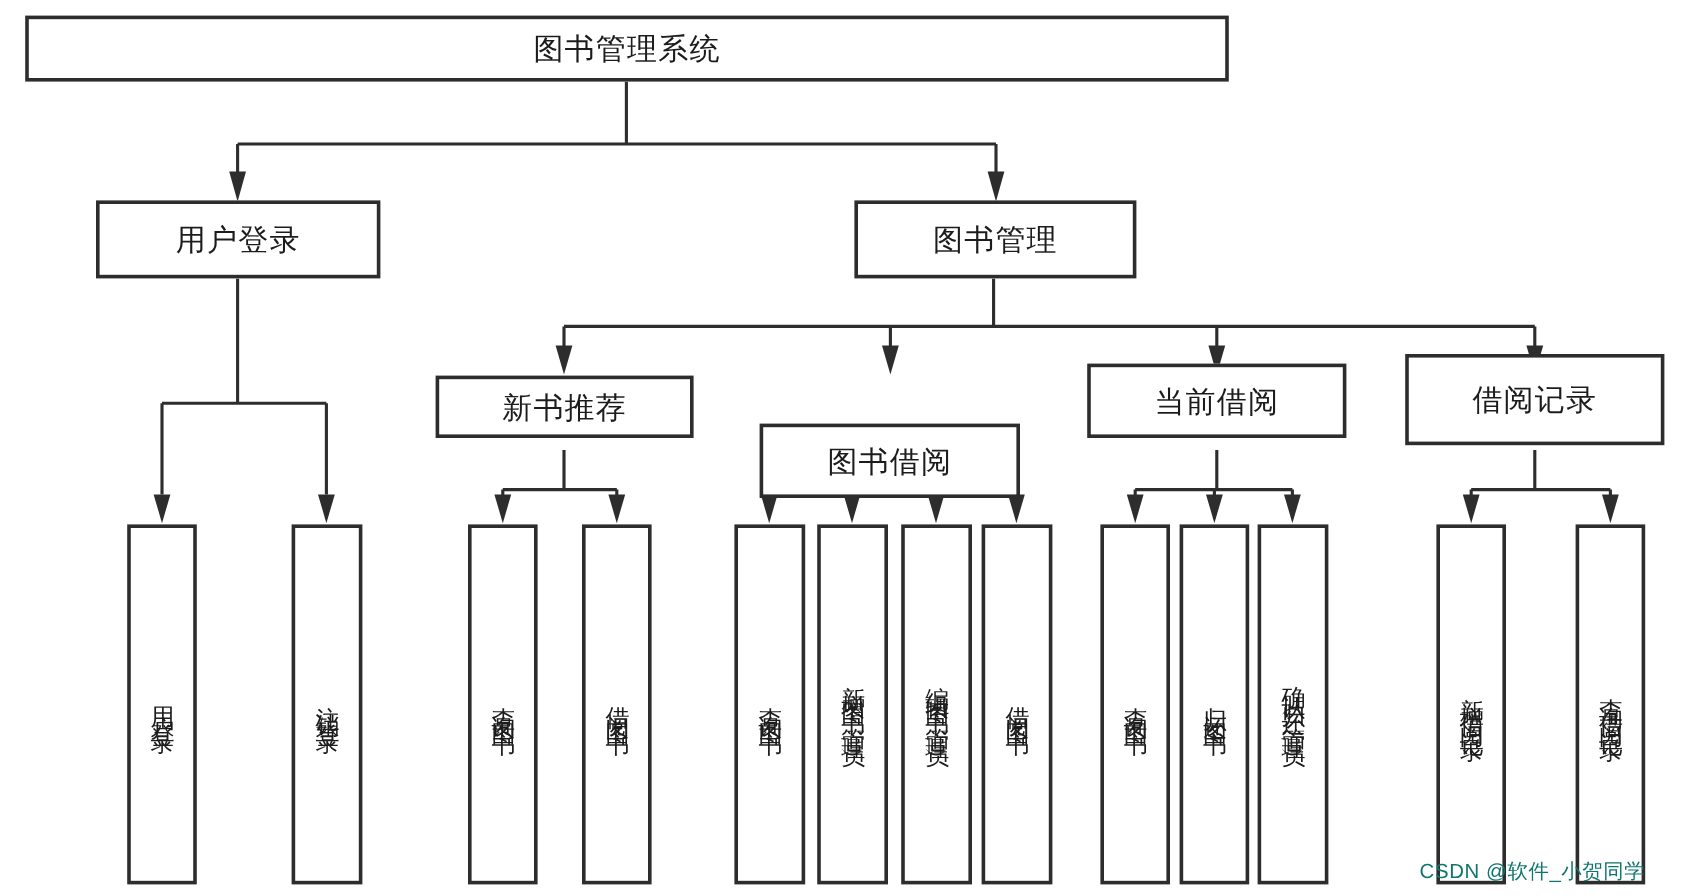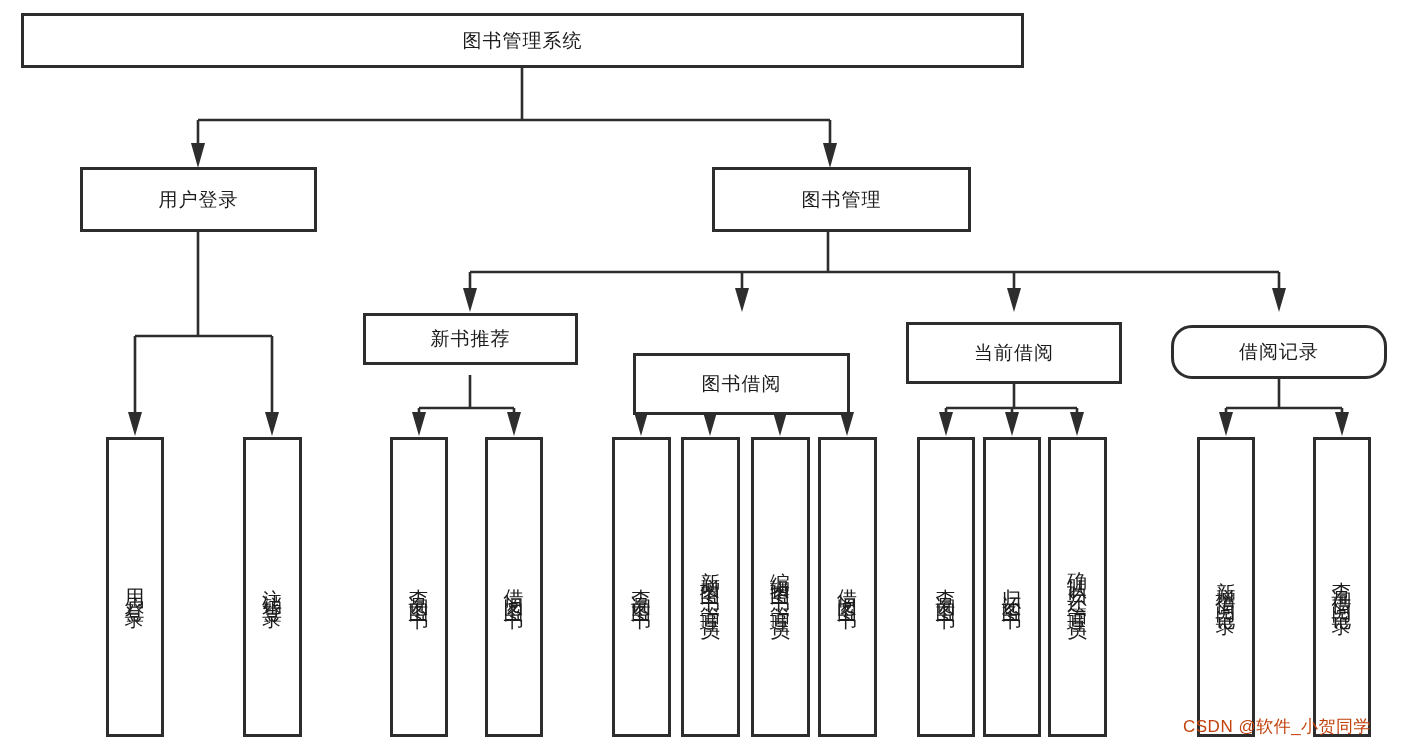--- a/index.html
+++ b/index.html
@@ -26,64 +26,64 @@
     position: absolute;
     box-sizing: border-box;
     border: 3px solid #2d2d2d;
     background: #ffffff;
     display: flex;
     align-items: center;
     justify-content: center;
     color: #1c1c1c;
   }
   .hbox {
-    font-size: 19px;
+    font-size: 25px;
     letter-spacing: 1px;
     white-space: nowrap;
   }
   .vbox {
     writing-mode: vertical-rl;
     text-orientation: mixed;
     font-size: 20px;
     line-height: 1;
     letter-spacing: 7px;
     top: 437px;
     height: 300px;
   }
   
   #n-root            { left: 21px;   top: 13px;  width: 1003px; height: 55px; }
   
   #n-user-login      { left: 80px;   top: 167px; width: 237px;  height: 65px; }
-  #n-book-mgmt       { left: 712px;  top: 167px; width: 259px;  height: 65px; }
+  #n-book-mgmt       { left: 712px;  top: 167px; width: 235px;  height: 65px; }
   
   #n-new-book-rec    { left: 363px;  top: 313px; width: 215px;  height: 52px; }
   #n-book-borrow     { left: 633px;  top: 313px; width: 217px;  height: 62px; margin-top: 40px; }
-  #n-current-borrow  { left: 906px;  top: 322px; width: 216px;  height: 62px; }
-  #n-borrow-records  { left: 1171px; top: 325px; width: 216px;  height: 54px; border-radius: 21px; }
+  #n-current-borrow  { left: 906px;  top: 303px; width: 216px;  height: 62px; }
+  #n-borrow-records  { left: 1171px; top: 295px; width: 216px;  height: 76px; }
   
   #n-leaf-user-login          { left: 106px;  width: 58px; }
   #n-leaf-logout              { left: 243px;  width: 59px; }
   #n-leaf-query-book-a        { left: 390px;  width: 58px; }
   #n-leaf-borrow-book-a       { left: 485px;  width: 58px; }
   #n-leaf-query-book-b        { left: 612px;  width: 59px; }
   #n-leaf-add-book            { left: 681px;  width: 59px; }
   #n-leaf-edit-book           { left: 751px;  width: 59px; }
   #n-leaf-borrow-book-b       { left: 818px;  width: 59px; }
   #n-leaf-query-book-c        { left: 917px;  width: 58px; }
   #n-leaf-return-book         { left: 983px;  width: 58px; }
   #n-leaf-confirm-return      { left: 1048px; width: 59px; }
   #n-leaf-add-borrow-record   { left: 1197px; width: 58px; }
   #n-leaf-query-borrow-record { left: 1313px; width: 58px; }
 
   .watermark {
     position: absolute;
     left: 1183px;
     top: 715px;
     font-size: 17px;
-    color: #c2410c;
+    color: #0f766e;
     letter-spacing: 0.5px;
     white-space: nowrap;
     z-index: 5;
   }
 </style>
 </head>
 <body>
 
 <div class="canvas">
 

